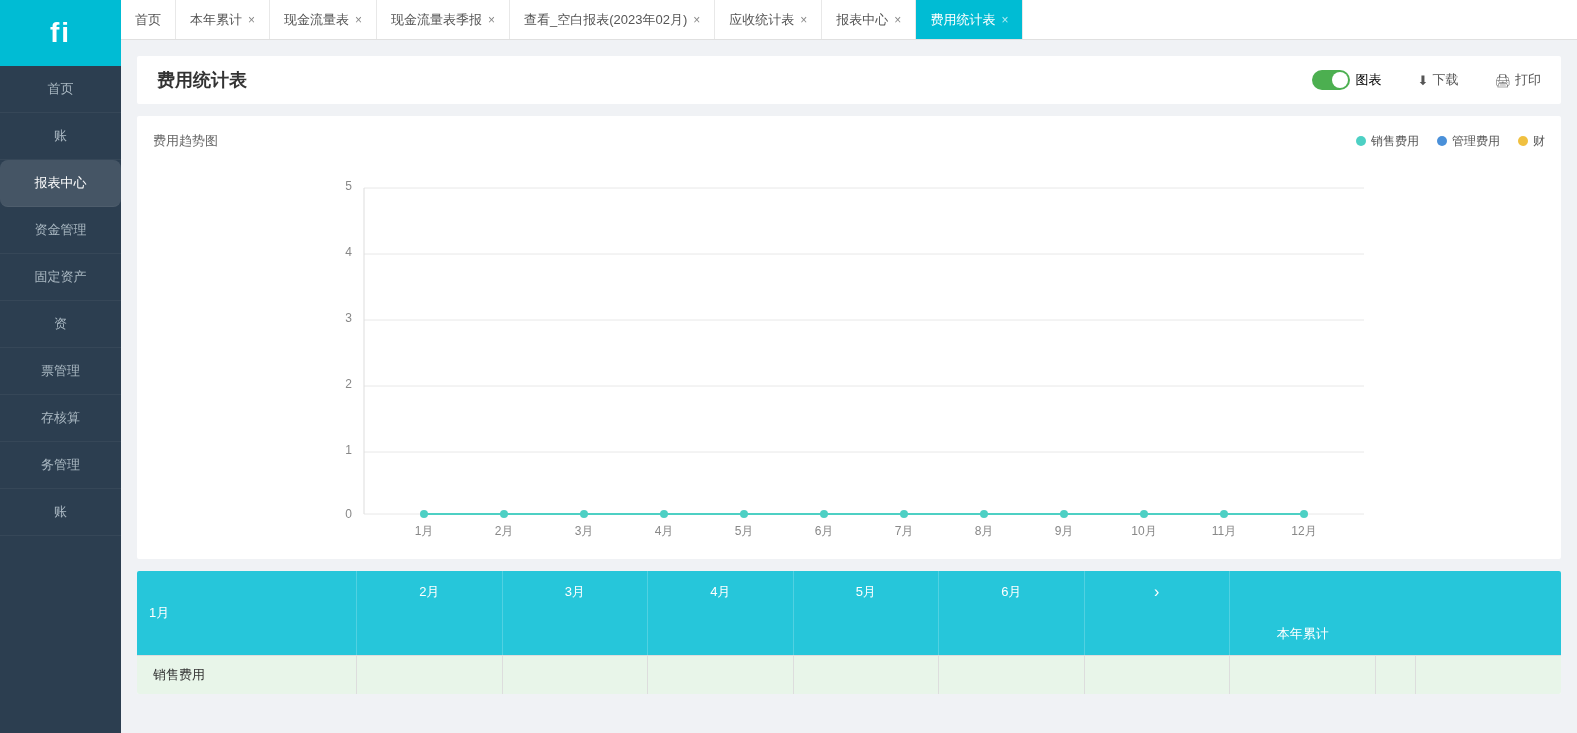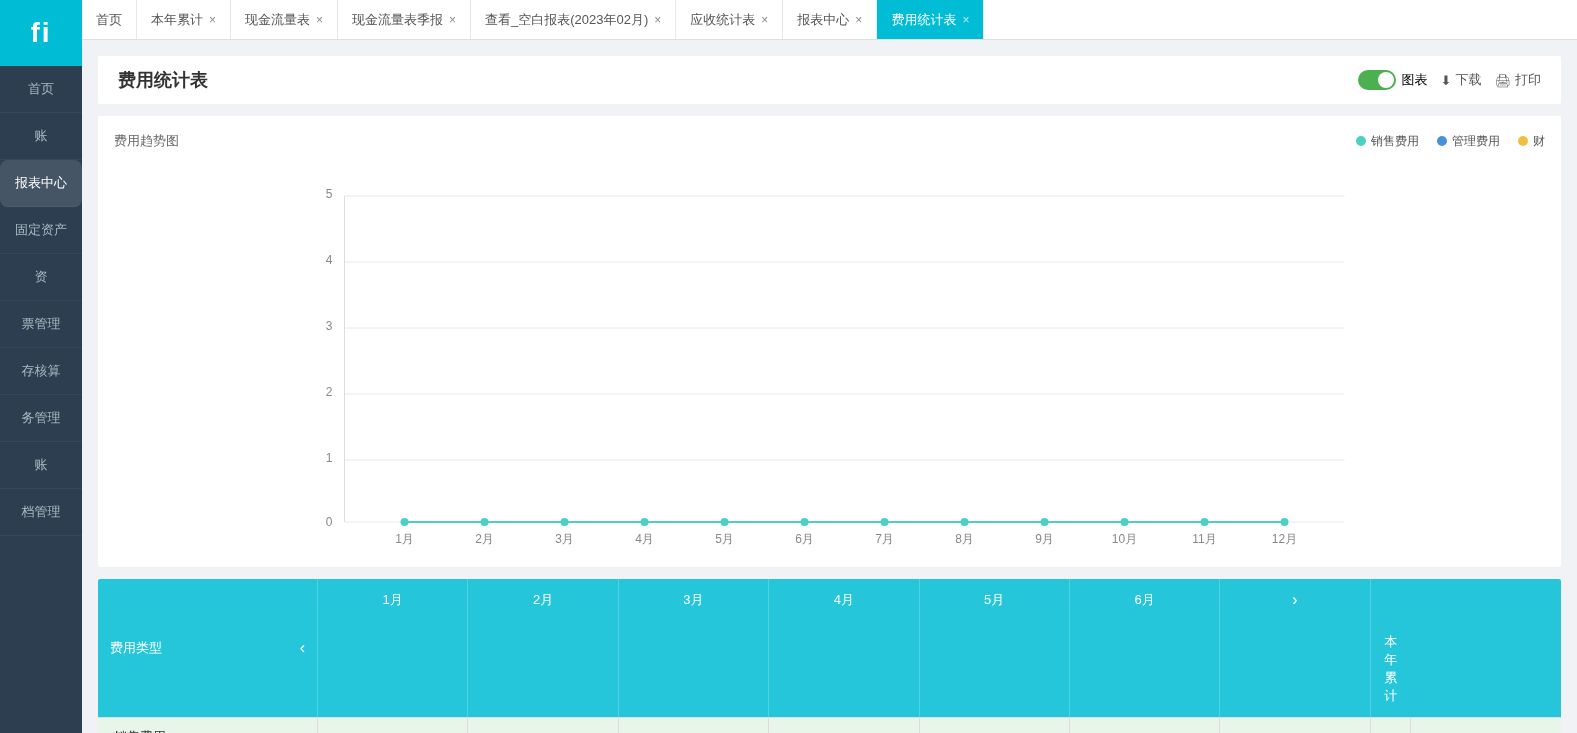--- a/index.html
+++ b/index.html
@@ -1,20 +1,20 @@
 <!DOCTYPE html>
 <html><head>
   <meta charset="utf-8">
   <style>
     * { box-sizing: border-box; margin: 0; padding: 0; }
     body { font-family: 'Microsoft YaHei', 'PingFang SC', sans-serif; font-size: 13px; background: #f5f5f5; display: flex; height: 733px; overflow: hidden; }
 
     
     .sidebar {
-      width: 82px;
+      width: 121px;
       background: #2c3e50;
       color: #ccc;
       display: flex;
       flex-direction: column;
       flex-shrink: 0;
       height: 100%;
       overflow: hidden;
     }
     .sidebar-logo {
       background: #00bcd4;
@@ -98,21 +98,21 @@
       flex-shrink: 0;
     }
     .page-title {
       font-size: 18px;
       font-weight: 600;
       color: #333;
     }
     .header-actions {
       display: flex;
       align-items: center;
-      gap: 13px;
+      gap: 36px;
     }
     .toggle-wrap {
       display: flex;
       align-items: center;
       gap: 6px;
     }
     .toggle {
       width: 38px;
       height: 20px;
       background: #4caf50;
@@ -143,21 +143,21 @@
     .chart-card {
       background: #fff;
       border-radius: 2px;
       padding: 16px;
       flex-shrink: 0;
     }
     .chart-header {
       display: flex;
       align-items: center;
       justify-content: space-between;
-      margin-bottom: 18px;
+      margin-bottom: 10px;
     }
     .chart-title {
       font-size: 13px;
       color: #666;
     }
     .chart-legend {
       display: flex;
       align-items: center;
       gap: 18px;
     }
@@ -229,27 +229,27 @@
     }
   </style>
 </head>
 <body>
 
 <div class="sidebar">
   <div class="sidebar-logo">fi</div>
   <div class="sidebar-item">首页</div>
   <div class="sidebar-item">账</div>
   <div class="sidebar-item active">报表中心</div>
+  <div class="sidebar-item">资金管理</div>
   <div class="sidebar-item">固定资产</div>
   <div class="sidebar-item">资</div>
   <div class="sidebar-item">票管理</div>
   <div class="sidebar-item">存核算</div>
   <div class="sidebar-item">务管理</div>
   <div class="sidebar-item">账</div>
-  <div class="sidebar-item">档管理</div>
 </div>
 
 <div class="main">
 
   <div class="tab-bar">
     <div class="tab-item">
       <span>首页</span>
     </div>
     <div class="tab-item">
       <span>本年累计</span>
@@ -364,24 +364,20 @@
           <text x="740" y="375" font-size="12" fill="#888" text-anchor="middle">9月</text>
           <text x="820" y="375" font-size="12" fill="#888" text-anchor="middle">10月</text>
           <text x="900" y="375" font-size="12" fill="#888" text-anchor="middle">11月</text>
           <text x="980" y="375" font-size="12" fill="#888" text-anchor="middle">12月</text>
         </svg>
       </div>
     </div>
 
     <div class="table-section">
       <div class="table-header-row">
-        <div class="table-header-cell">
-          <span>费用类型</span>
-          <span class="nav-arrow">‹</span>
-        </div>
         <div class="table-header-cell">1月</div>
         <div class="table-header-cell">2月</div>
         <div class="table-header-cell">3月</div>
         <div class="table-header-cell">4月</div>
         <div class="table-header-cell">5月</div>
         <div class="table-header-cell">6月</div>
         <div class="table-header-cell">
           <span class="nav-arrow">›</span>
         </div>
         <div class="table-header-cell">本年累计</div>

